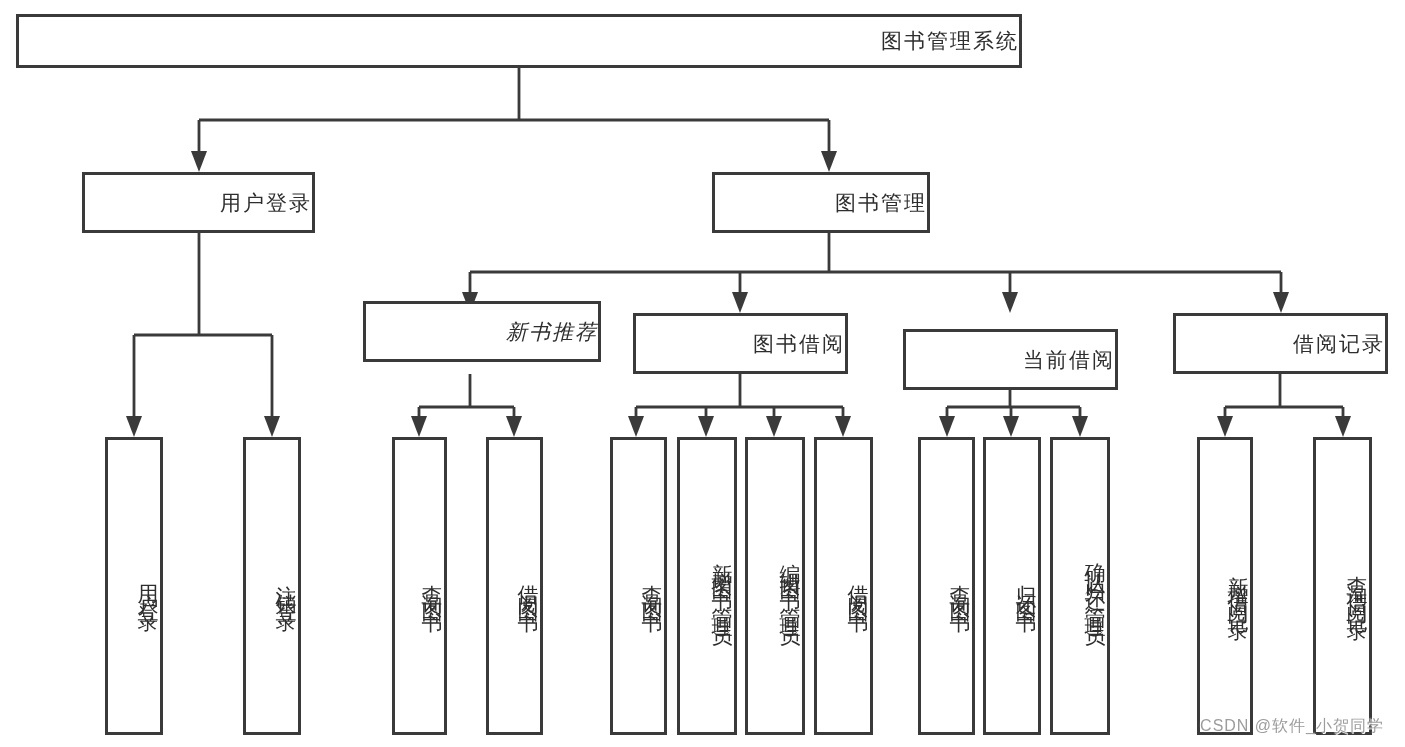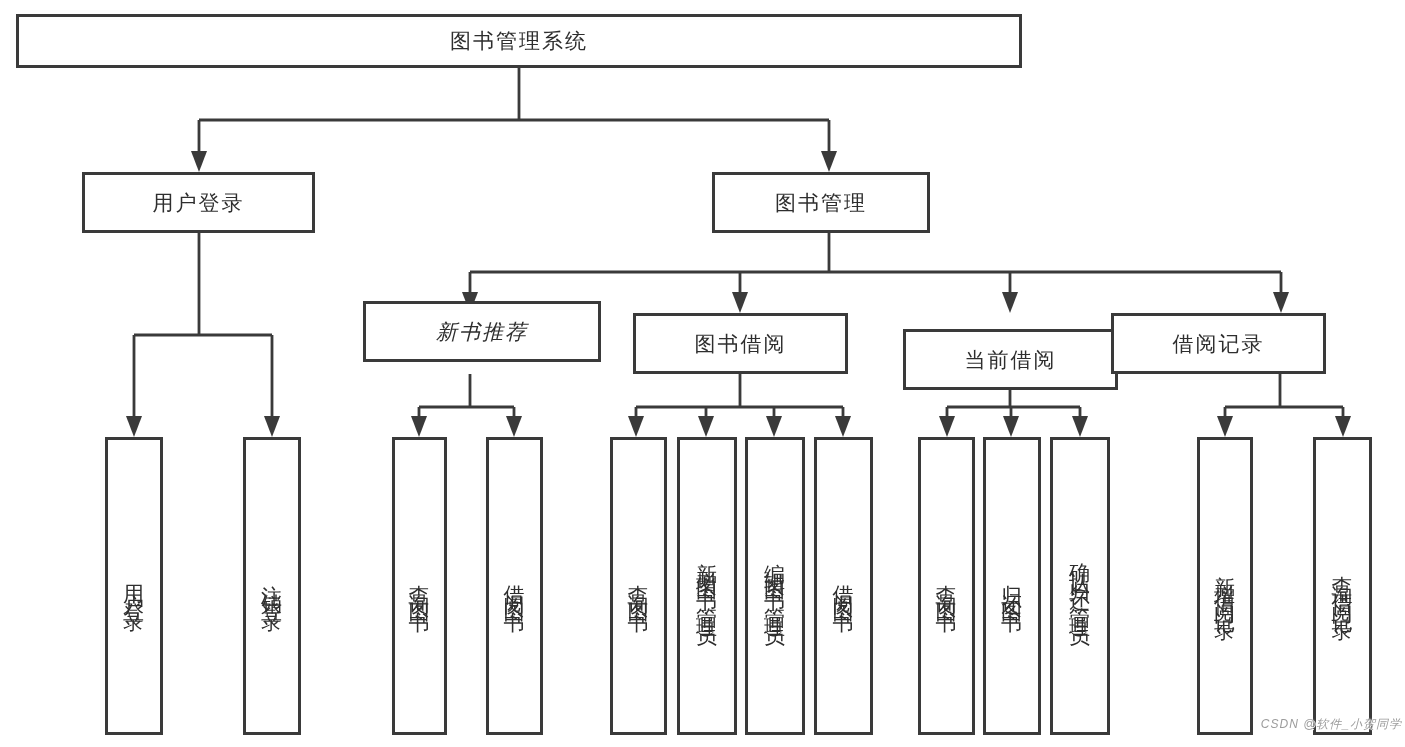--- a/index.html
+++ b/index.html
@@ -8,55 +8,54 @@
     width:1405px; height:747px; position:relative; overflow:hidden;
     font-family:"Liberation Sans", sans-serif;
   }
   .diagram { position:absolute; left:0; top:0; width:1405px; height:747px; }
   svg.connectors { position:absolute; left:0; top:0; z-index:1; }
   svg.connectors path { stroke:var(--line,#3a3a3a); stroke-width:2.8; fill:none; }
   svg.connectors polygon { fill:var(--line,#3a3a3a); }
   .node {
     position:absolute; background:var(--box_bg,#ffffff);
     border:3px solid var(--line,#3a3a3a);
-    display:flex; align-items:center; justify-content:center;
+    display:flex; align-items:center; justify-content:flex-end;
     color:var(--text,#2e2e2e); font-size:21px; z-index:2;
   }
   .node .htext { letter-spacing:2px; white-space:nowrap; }
   .node .vtext {
     writing-mode:vertical-rl; text-orientation:mixed;
     letter-spacing:9px; line-height:1.1; white-space:nowrap;
   }
   
   .lvl1 { left:16px;  top:14px;  width:1006px; height:54px; }
   .n-user-login   { left:82px;  top:172px; width:233px; height:61px; }
   .n-book-mgmt    { left:712px; top:172px; width:218px; height:61px; }
   .n-new-book     { left:363px;  top:301px; width:238px; height:61px;font-style:italic; }
   .n-book-borrow  { left:633px;  top:313px; width:215px; height:61px; }
   .n-cur-borrow   { left:903px;  top:313px; width:215px; height:61px;margin-top:16px; }
-  .n-records      { left:1111px; top:313px; width:215px; height:61px; }
+  .n-records      { left:1173px; top:313px; width:215px; height:61px; }
   .leaf { top:437px; height:298px; }
   .l-user-login   { left:105px;  width:58px; }
   .l-logout       { left:243px;  width:58px; }
   .l-nb-query     { left:392px;  width:55px; }
   .l-nb-borrow    { left:486px;  width:57px; }
   .l-bb-query     { left:610px;  width:57px; }
   .l-bb-add       { left:677px;  width:60px; }
   .l-bb-edit      { left:745px;  width:60px; }
   .l-bb-borrow    { left:814px;  width:59px; }
   .l-cb-query     { left:918px;  width:57px; }
   .l-cb-return    { left:983px;  width:58px; }
   .l-cb-confirm   { left:1050px; width:60px; }
   .l-br-add       { left:1197px; width:56px; }
   .l-br-query     { left:1313px; width:59px; }
   .watermark {
-    position:absolute; top:716px; right:3px; z-index:6;
-    font-size:12px; letter-spacing:1px; color:var(--watermark,#9c9c9c);
+    position:absolute; top:716px; right:21px; z-index:6;
+    font-size:16px; letter-spacing:1px; color:var(--watermark,#9c9c9c);
     text-shadow:0 0 2px #ffffff, 1px 1px 0 #ffffff;
-    font-style:italic;
   }
 </style>
 </head>
 <body>
 
 <div class="diagram">
 
   <svg class="connectors" width="1405" height="747">
 
     <g>

